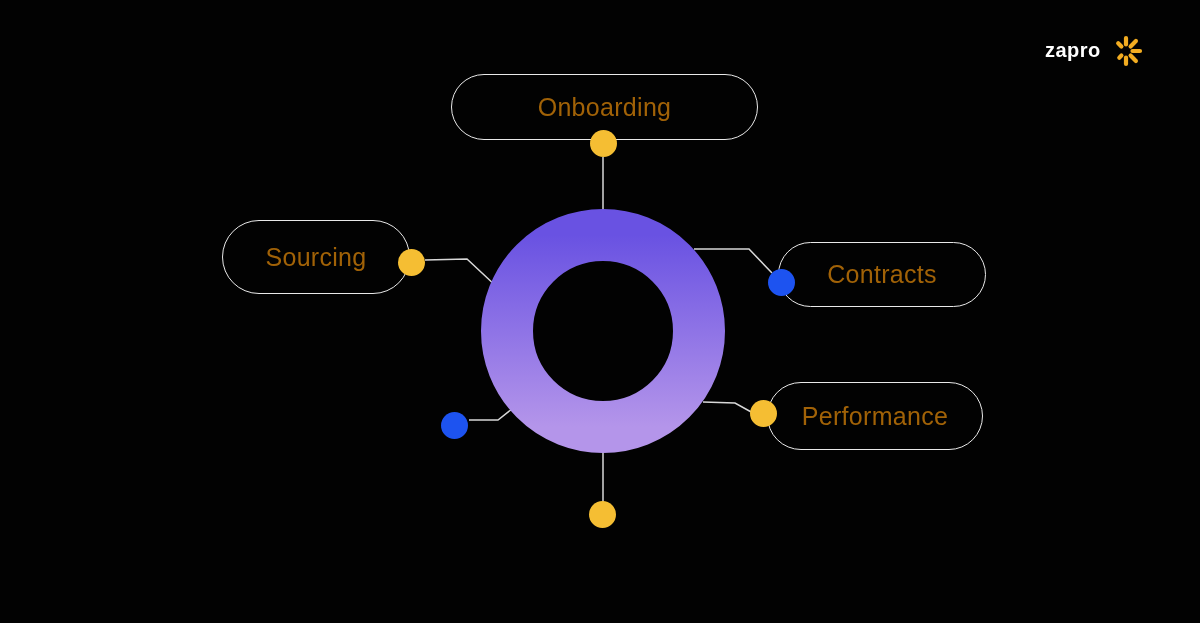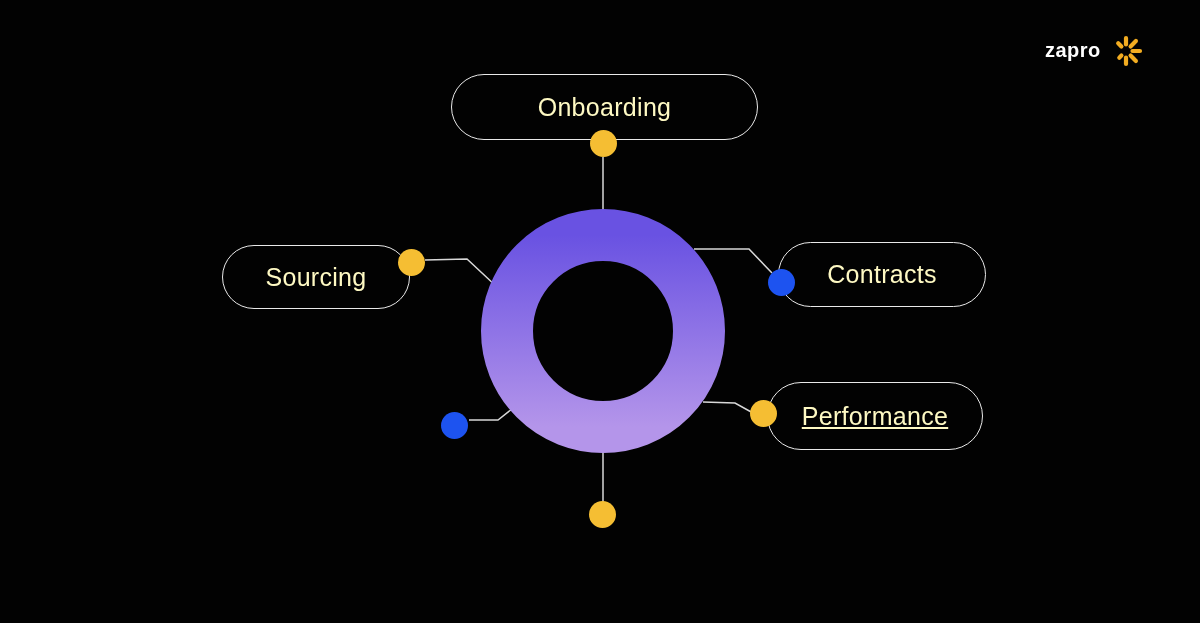--- a/index.html
+++ b/index.html
@@ -22,39 +22,39 @@
     left: 0; top: 0;
     width: 1200px; height: 623px;
   }
   .pill {
     position: absolute;
     border: 1.3px solid #e9e9e9;
     border-radius: 40px;
     display: flex;
     align-items: center;
     justify-content: center;
-    color: #fef9c3;
+    color: #a16207;
     font-size: 25px;
     font-weight: 500;
     letter-spacing: 0.3px;
     box-sizing: border-box;
     background: transparent;
   }
   .dot {
     position: absolute;
     width: 27px;
     height: 27px;
     border-radius: 50%;
   }
   
   .n-onboarding   { left: 451px; top: 74px;  width: 307px; height: 66px; }
-  .n-sourcing     { left: 222px; top: 245px; width: 188px; height: 64px; text-align: right; }
+  .n-sourcing     { left: 222px; top: 220px; width: 188px; height: 74px; text-align: right; }
   .n-contracts    { left: 778px; top: 242px; width: 208px; height: 65px; }
   .n-spend        { left: 292px; top: 401px; width: 165px; height: 66px; }
-  .n-performance  { left: 767px; top: 382px; width: 216px; height: 68px; text-decoration: underline; }
+  .n-performance  { left: 767px; top: 382px; width: 216px; height: 68px; }
   .n-risk         { left: 513px; top: 515px; width: 182px; height: 65px; }
 
   .d-onboarding   { left: 590px; top: 130px; }
   .d-sourcing     { left: 398px; top: 249px; }
   .d-contracts    { left: 768px; top: 269px; }
   .d-spend        { left: 441px; top: 412px; }
   .d-performance  { left: 750px; top: 400px; }
   .d-risk         { left: 589px; top: 501px; }
 
   .logo {

